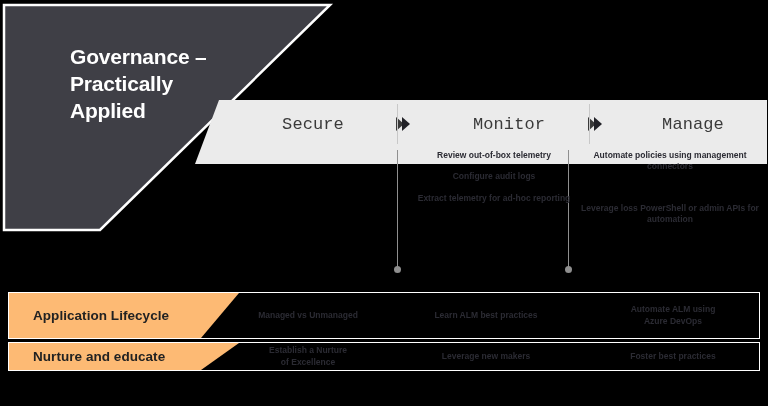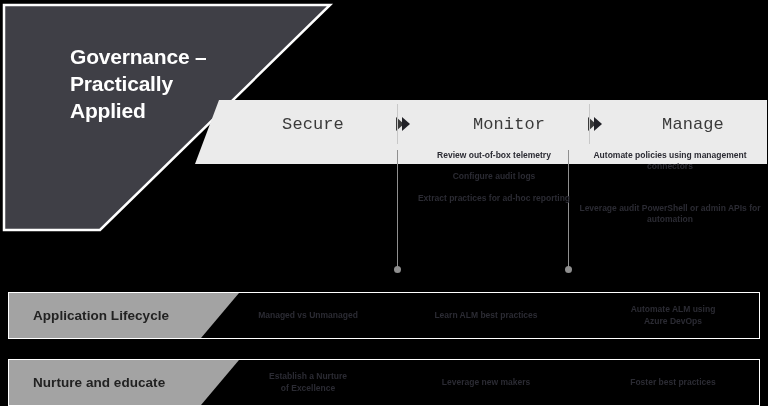--- a/index.html
+++ b/index.html
@@ -124,29 +124,29 @@
   
   .row-band {
     position: absolute;
     left: 8px;
     width: 752px;
     border: 1px solid #ffffff;
     box-sizing: border-box;
     background: transparent;
   }
   .row-1 { top: 292px; height: 47px; }
-  .row-2 { top: 359px; height: 47px; }
+  .row-2 { top: 342px; height: 29px; }
 
   .row-label-shape {
     position: absolute;
     left: 0;
     top: 0;
     height: 100%;
     width: 230px;
-    background: #a3a3a3;
+    background: #fdba74;
     clip-path: polygon(0 0, 100% 0, calc(100% - 38px) 100%, 0 100%);
     display: flex;
     align-items: center;
   }
   .row-label-text {
     padding-left: 24px;
     color: #222222;
     font-size: 13.5px;
     font-weight: 600;
     letter-spacing: 0.05px;
@@ -211,28 +211,28 @@
   <div class="col-line in-band" style="left:589px;"></div>
   <div class="col-line below" style="left:397px;"></div>
   <div class="col-line below" style="left:568px;"></div>
   <div class="col-dot" style="left:394px; top:266px;"></div>
   <div class="col-dot" style="left:565px; top:266px;"></div>
 
 
   <div class="col-items col-monitor">
     <div class="item">Review out-of-box telemetry</div>
     <div class="item">Configure audit logs</div>
-    <div class="item">Extract practices for
+    <div class="item">Extract telemetry for
 ad-hoc reporting</div>
   </div>
 
   <div class="col-items col-manage">
     <div class="item">Automate policies using
 management connectors</div>
-    <div class="item">Leverage audit PowerShell or
+    <div class="item">Leverage loss PowerShell or
 admin APIs for automation</div>
   </div>
 
   <div class="row-band row-1">
     <div class="row-label-shape">
       <span class="row-label-text">Application Lifecycle</span>
     </div>
     <div class="row-cell rc-1">Managed vs Unmanaged</div>
     <div class="row-cell rc-2">Learn ALM best practices</div>
     <div class="row-cell rc-3">Automate ALM using

